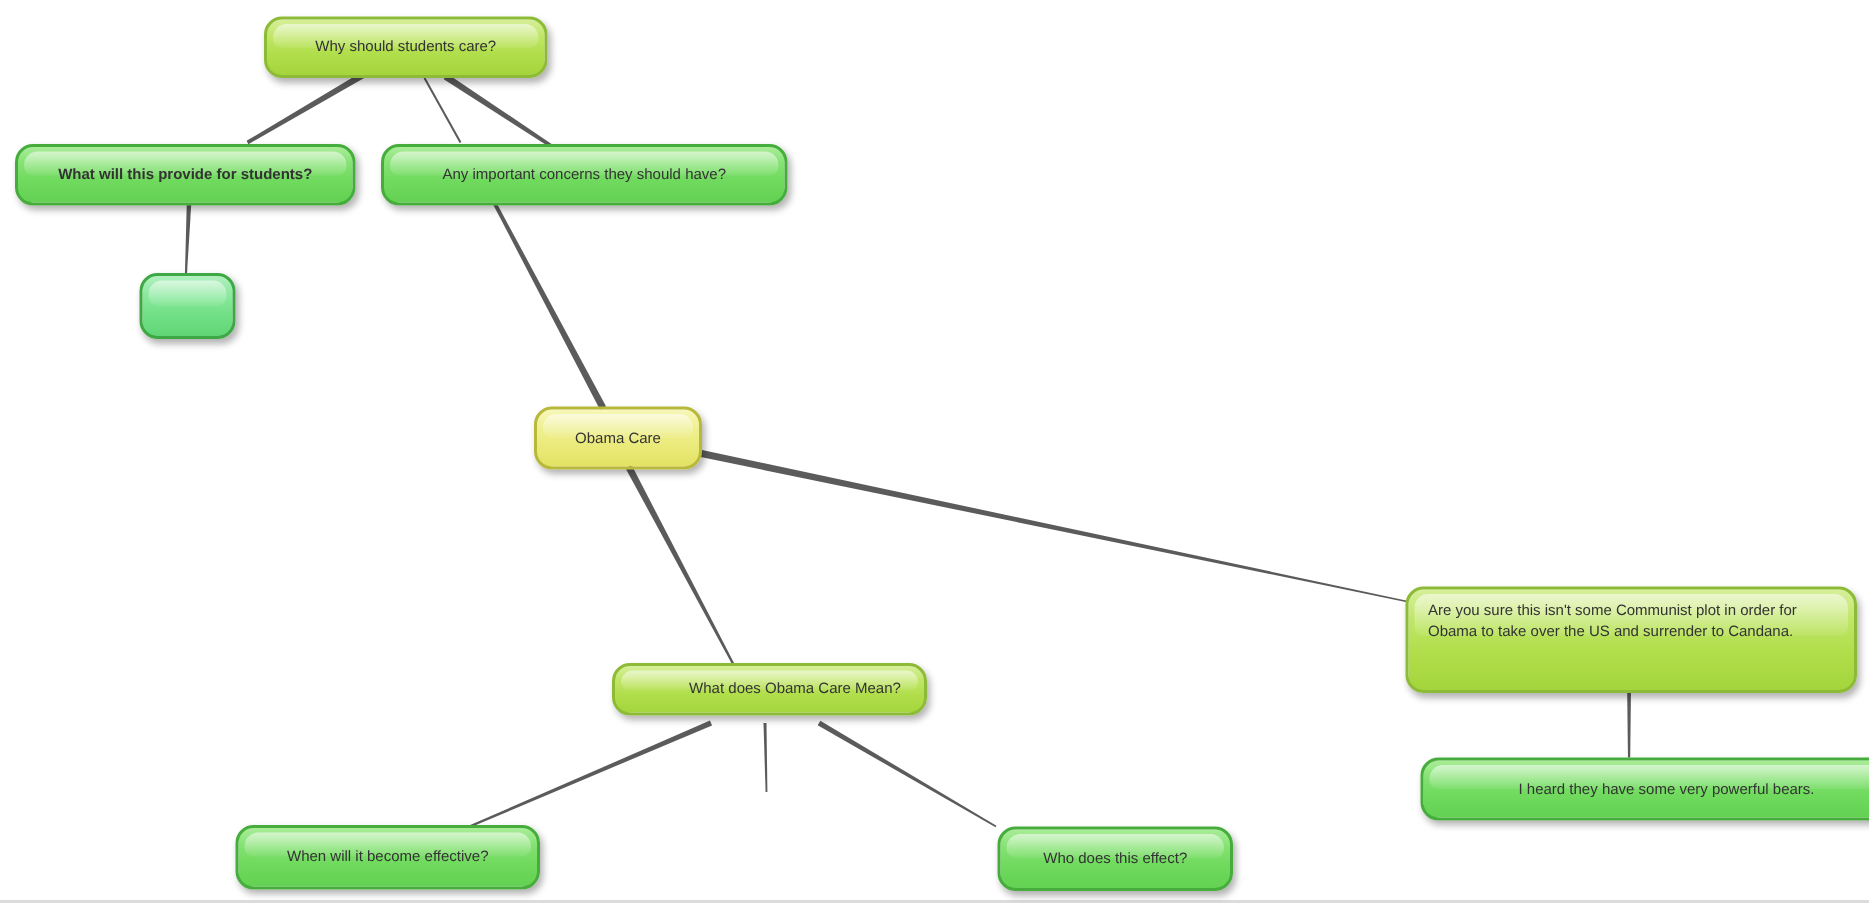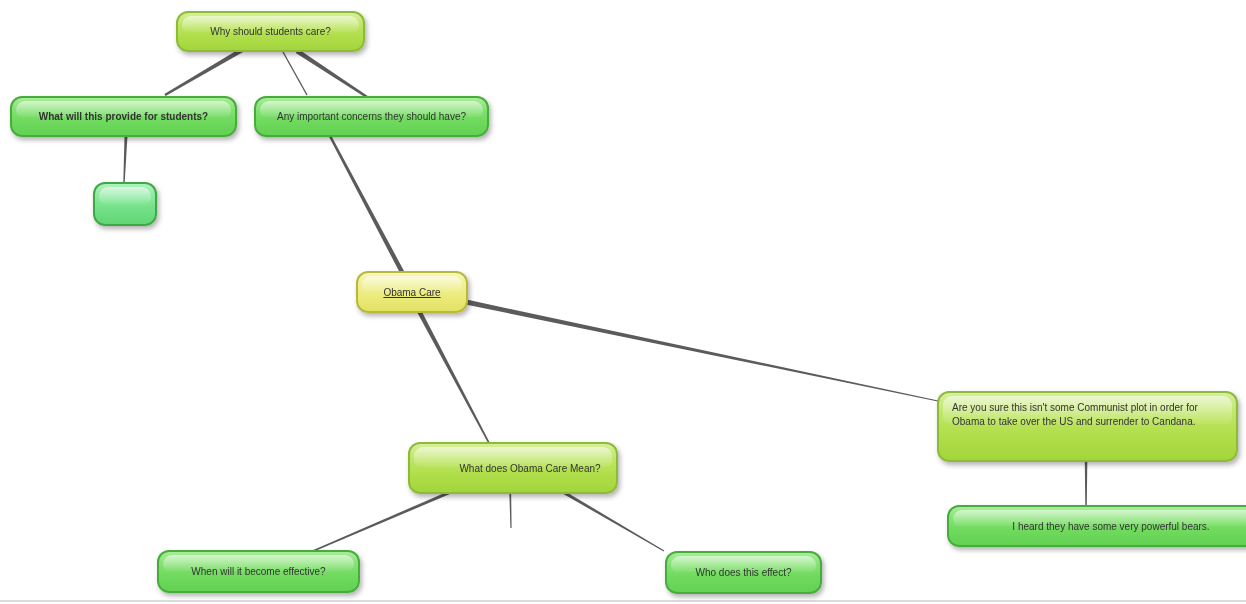--- a/index.html
+++ b/index.html
@@ -77,30 +77,30 @@
       <polygon points="545.1,483.5 663.7,551.5 664.3,550.5 546.9,480.5" class="edge"></polygon>
       <polygon points="1084.8,462.0 1085.3,505.0 1086.8,505.0 1087.3,462.0" class="edge"></polygon>
     </svg>
   <div id="canvas-bottom-border"></div>
 <div class="node yellow-green" style="left: 176px; top: 11px; width: 189px; height: 41px;">
       <span class="node-label">Why should students care?</span>
     </div>
     <div class="node green" style="left: 10px; top: 96px; width: 227px; height: 41px; font-weight: bold;">
       <span class="node-label">What will this provide for students?</span>
     </div>
-    <div class="node green" style="left: 254px; top: 96px; width: 235px; height: 41px;">
+    <div class="node green" style="left: 254px; top: 96px; width: 271px; height: 41px;">
       <span class="node-label">Any important concerns they should have?</span>
     </div>
     <div class="node bright-green" style="left: 93px; top: 182px; width: 64px; height: 44px;">
       <span class="node-label"></span>
     </div>
-    <div class="node yellow" style="left: 356px; top: 271px; width: 112px; height: 42px; text-decoration: underline;">
+    <div class="node yellow" style="left: 356px; top: 271px; width: 112px; height: 42px;">
       <span class="node-label">Obama Care</span>
     </div>
-    <div class="node yellow-green" style="left: 408px; top: 442px; width: 210px; height: 52px; padding-left: 34px;">
+    <div class="node yellow-green" style="left: 408px; top: 442px; width: 210px; height: 35px; padding-left: 34px;">
       <span class="node-label">What does Obama Care Mean?</span>
     </div>
     <div class="node yellow-green align-left" style="left: 937px; top: 391px; width: 301px; height: 71px;">
       <span class="node-label">Are you sure this isn't some Communist plot in order for Obama to take over the US and surrender to Candana.</span>
     </div>
     <div class="node green" style="left: 947px; top: 505px; width: 328px; height: 42px;">
       <span class="node-label">I heard they have some very powerful bears.</span>
     </div>
     <div class="node green" style="left: 157px; top: 550px; width: 203px; height: 43px;">
       <span class="node-label">When will it become effective?</span>

